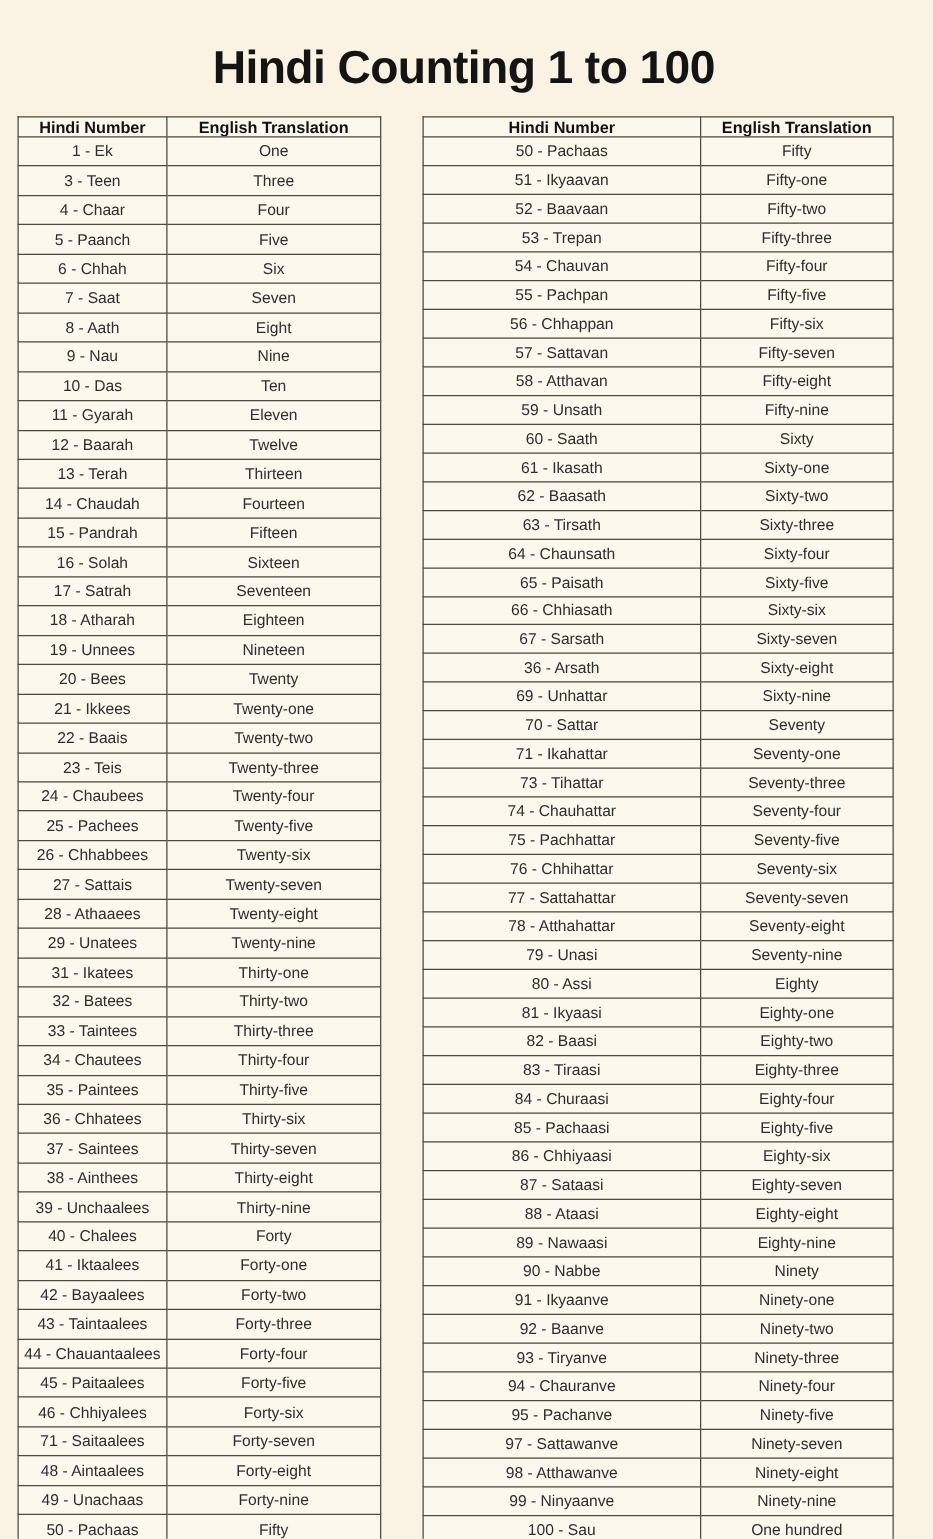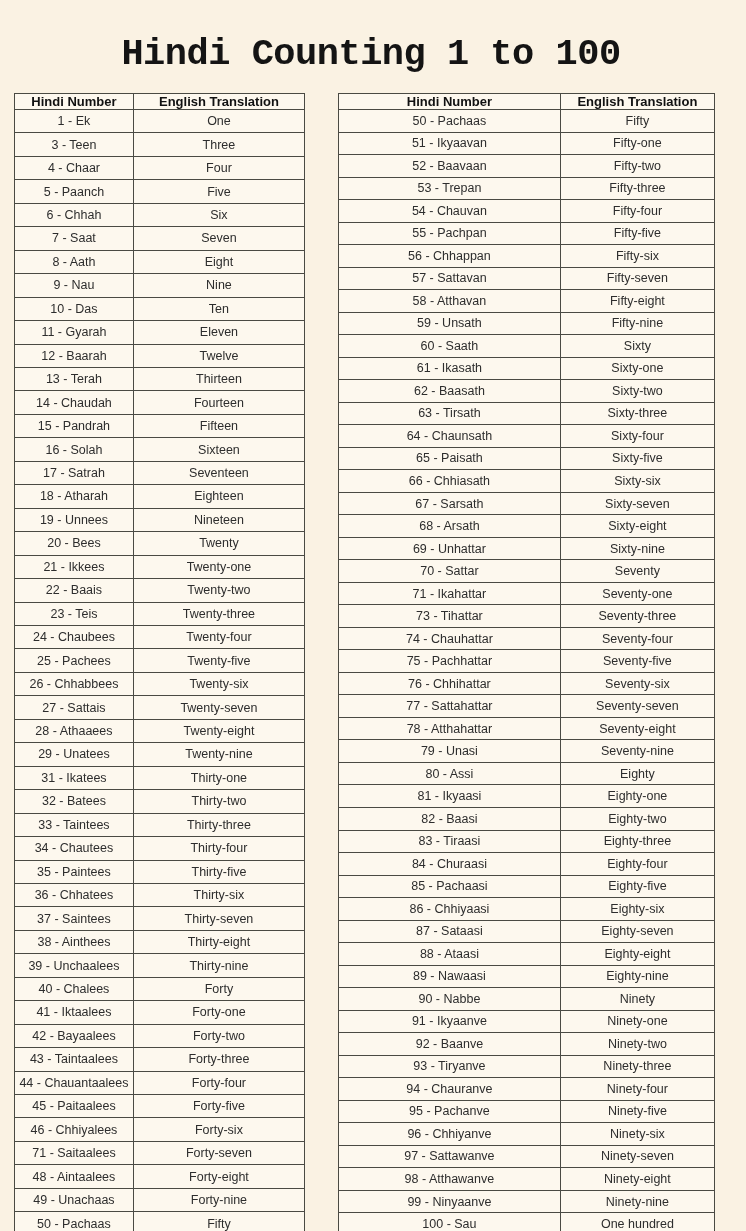--- a/index.html
+++ b/index.html
@@ -17,21 +17,21 @@
   .page-title {
     position: absolute;
     top: 8px;
     left: 0;
     width: 742px;
     text-align: center;
     font-size: 37px;
     font-weight: 800;
     letter-spacing: -0.5px;
     color: #141414;
-    font-family: Liberation Mono, monospace;
+    font-family: Liberation Sans, sans-serif;
   }
   table.counting-table {
     position: absolute;
     top: 93px;
     border-collapse: collapse;
     table-layout: fixed;
     height: 1143px;
     border-radius: 19px;
   }
   #table-left  { left: 14px;  width: 291px; }
@@ -346,21 +346,21 @@
       </tr>
       <tr>
         <td>66 - Chhiasath</td>
         <td>Sixty-six</td>
       </tr>
       <tr>
         <td>67 - Sarsath</td>
         <td>Sixty-seven</td>
       </tr>
       <tr>
-        <td>68 - Arsath</td>
+        <td>36 - Arsath</td>
         <td>Sixty-eight</td>
       </tr>
       <tr>
         <td>69 - Unhattar</td>
         <td>Sixty-nine</td>
       </tr>
       <tr>
         <td>70 - Sattar</td>
         <td>Seventy</td>
       </tr>
@@ -452,24 +452,20 @@
         <td>93 - Tiryanve</td>
         <td>Ninety-three</td>
       </tr>
       <tr>
         <td>94 - Chauranve</td>
         <td>Ninety-four</td>
       </tr>
       <tr>
         <td>95 - Pachanve</td>
         <td>Ninety-five</td>
-      </tr>
-      <tr>
-        <td>96 - Chhiyanve</td>
-        <td>Ninety-six</td>
       </tr>
       <tr>
         <td>97 - Sattawanve</td>
         <td>Ninety-seven</td>
       </tr>
       <tr>
         <td>98 - Atthawanve</td>
         <td>Ninety-eight</td>
       </tr>
       <tr>

